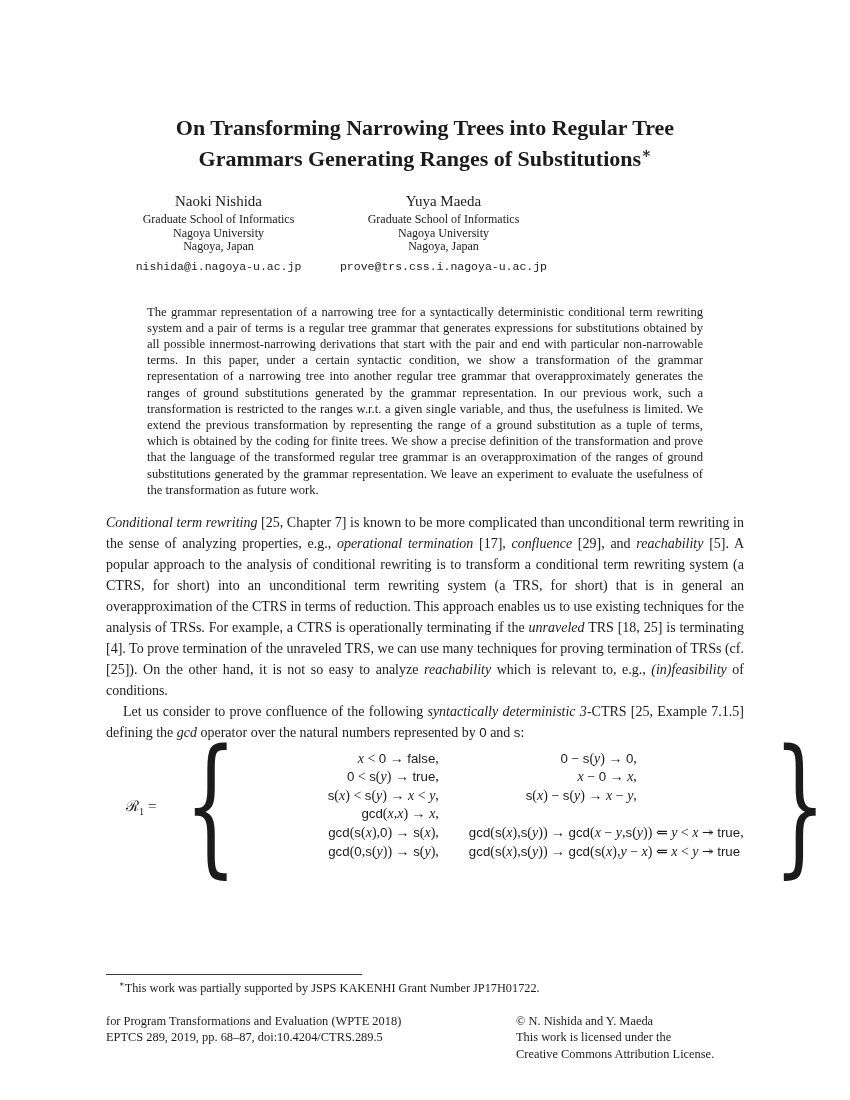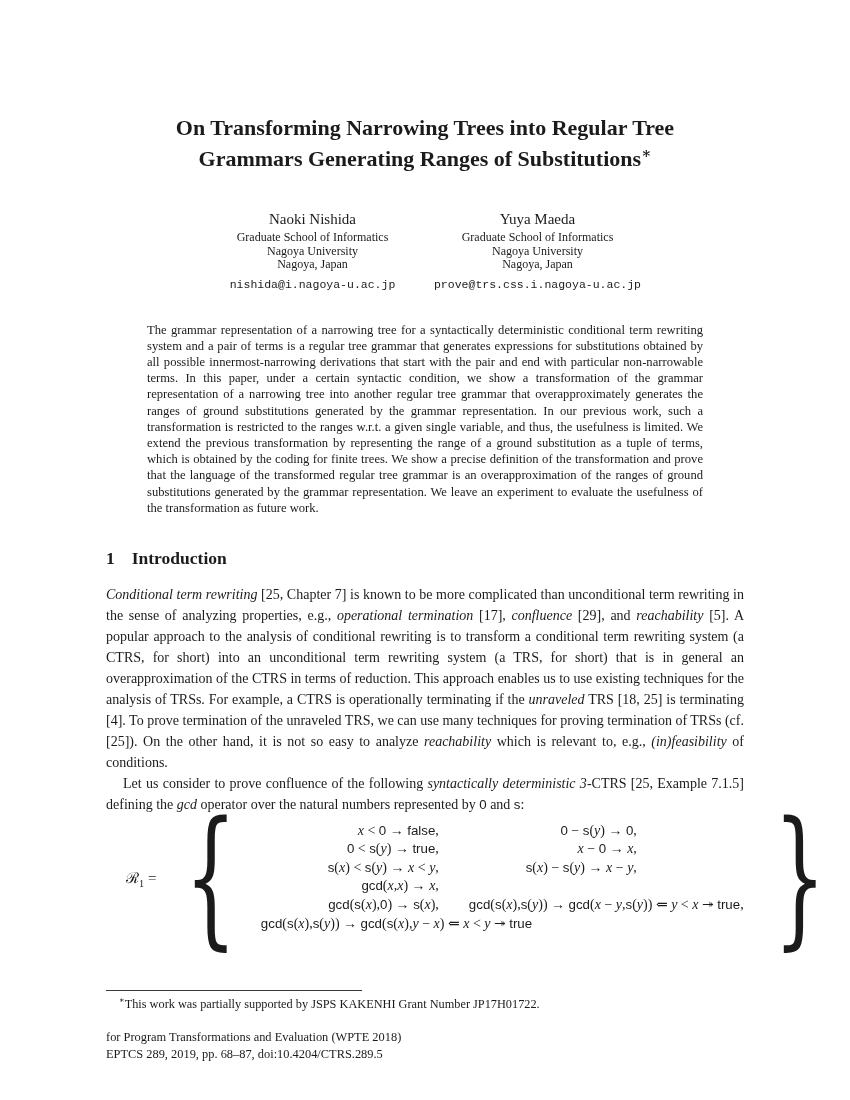--- a/index.html
+++ b/index.html
@@ -18,22 +18,22 @@
   
   .title{
     margin:112px auto 0 auto;
     max-width:600px;
     text-align:center;
     font-weight:bold;
     font-size:22px;line-height:31px;
   }
   
   .authors{
-    display:flex;justify-content:center;
-    margin-top:36px;
+    display:flex;justify-content:flex-start;
+    margin-top:18px;
   }
   .author{width:225px;text-align:center;}
   .author .name{font-size:15px;line-height:18px;}
   .author .affil{font-size:12px;line-height:13.5px;margin-top:3px;}
   .author .email{
     font-family:"Liberation Mono","DejaVu Sans Mono",monospace;
     font-size:11.5px;line-height:15px;margin-top:5px;display:inline-block;
     text-decoration:none;color:#1b1b1b;
   }
   
@@ -122,23 +122,20 @@
         <div>Graduate School of Informatics</div>
         <div>Nagoya University</div>
         <div>Nagoya, Japan</div>
       </div>
       <a class="email" href="#">prove@trs.css.i.nagoya-u.ac.jp</a>
     </div>
   </div>
 
   <div class="abstract">The grammar representation of a narrowing tree for a syntactically deterministic conditional term rewriting system and a pair of terms is a regular tree grammar that generates expressions for substitutions obtained by all possible innermost-narrowing derivations that start with the pair and end with particular non-narrowable terms. In this paper, under a certain syntactic condition, we show a transformation of the grammar representation of a narrowing tree into another regular tree grammar that overapproximately generates the ranges of ground substitutions generated by the grammar representation. In our previous work, such a transformation is restricted to the ranges w.r.t. a given single variable, and thus, the usefulness is limited. We extend the previous transformation by representing the range of a ground substitution as a tuple of terms, which is obtained by the coding for finite trees. We show a precise definition of the transformation and prove that the language of the transformed regular tree grammar is an overapproximation of the ranges of ground substitutions generated by the grammar representation. We leave an experiment to evaluate the usefulness of the transformation as future work.</div>
 
-  <div class="sec-head">
-    <span class="num">1</span><span>Introduction</span>
-  </div>
 
   <div class="para first"><span class="s-i">Conditional term rewriting</span><span> [25, Chapter 7] is known to be more complicated than unconditional term rewriting in the sense of analyzing properties, e.g., </span><span class="s-i">operational termination</span><span> [17], </span><span class="s-i">confluence</span><span> [29], and </span><span class="s-i">reachability</span><span> [5]. A popular approach to the analysis of conditional rewriting is to transform a conditional term rewriting system (a CTRS, for short) into an unconditional term rewriting system (a TRS, for short) that is in general an overapproximation of the CTRS in terms of reduction. This approach enables us to use existing techniques for the analysis of TRSs. For example, a CTRS is operationally terminating if the </span><span class="s-i">unraveled</span><span> TRS [18, 25] is terminating [4]. To prove termination of the unraveled TRS, we can use many techniques for proving termination of TRSs (cf. [25]). On the other hand, it is not so easy to analyze </span><span class="s-i">reachability</span><span> which is relevant to, e.g., </span><span class="s-i">(in)feasibility</span><span> of conditions.</span></div>
   <div class="para indent"><span>Let us consider to prove confluence of the following </span><span class="s-i">syntactically deterministic 3</span><span>-CTRS [25, Example 7.1.5] defining the </span><span class="s-i">gcd</span><span> operator over the natural numbers represented by </span><span class="s-sf">0</span><span> and </span><span class="s-sf">s</span><span>:</span></div>
 
   <div class="equation">
     <span class="eq-lhs"><span class="s-cal">ℛ</span><span class="s-sub">1</span><span> = </span></span>
     <span class="brace open">{</span>
     <div class="m-rows">
         <div class="m-row">
           <div class="m-left"><span class="s-it s-i">x</span><span> &lt; </span><span class="s-sf">0</span><span> → </span><span class="s-sf">false</span><span>,</span></div>
@@ -154,31 +151,37 @@
         </div>
         <div class="m-row">
           <div class="m-left"><span class="s-sf">gcd</span><span>(</span><span class="s-it s-i">x</span><span>,</span><span class="s-it s-i">x</span><span>) → </span><span class="s-it s-i">x</span><span>,</span></div>
           <div class="m-right"><span></span></div>
         </div>
         <div class="m-row">
           <div class="m-left"><span class="s-sf">gcd</span><span>(</span><span class="s-sf">s</span><span>(</span><span class="s-it s-i">x</span><span>),</span><span class="s-sf">0</span><span>) → </span><span class="s-sf">s</span><span>(</span><span class="s-it s-i">x</span><span>),</span></div>
           <div class="m-right"><span><span class="s-sf">gcd</span><span>(</span><span class="s-sf">s</span><span>(</span><span class="s-it s-i">x</span><span>),</span><span class="s-sf">s</span><span>(</span><span class="s-it s-i">y</span><span>)) → </span><span class="s-sf">gcd</span><span>(</span><span class="s-it s-i">x</span><span> − </span><span class="s-it s-i">y</span><span>,</span><span class="s-sf">s</span><span>(</span><span class="s-it s-i">y</span><span>)) ⇐ </span><span class="s-it s-i">y</span><span> &lt; </span><span class="s-it s-i">x</span><span> ↠ </span><span class="s-sf">true</span><span>,</span></span></div>
         </div>
         <div class="m-row">
+          <div class="m-left"><span class="s-sf">gcd</span><span>(</span><span class="s-sf">0</span><span>,</span><span class="s-sf">s</span><span>(</span><span class="s-it s-i">y</span><span>)) → </span><span class="s-sf">s</span><span>(</span><span class="s-it s-i">y</span><span>),</span></div>
           <div class="m-right"><span><span class="s-sf">gcd</span><span>(</span><span class="s-sf">s</span><span>(</span><span class="s-it s-i">x</span><span>),</span><span class="s-sf">s</span><span>(</span><span class="s-it s-i">y</span><span>)) → </span><span class="s-sf">gcd</span><span>(</span><span class="s-sf">s</span><span>(</span><span class="s-it s-i">x</span><span>),</span><span class="s-it s-i">y</span><span> − </span><span class="s-it s-i">x</span><span>) ⇐ </span><span class="s-it s-i">x</span><span> &lt; </span><span class="s-it s-i">y</span><span> ↠ </span><span class="s-sf">true</span></span></div>
         </div>
       </div>
     <span class="brace close">}</span>
   </div>
 
   <div class="bottom">
     <div class="footnote-rule"></div>
     <div class="footnote"><span class="s-sup">∗</span><span>This work was partially supported by JSPS KAKENHI Grant Number JP17H01722.</span></div>
 
     <div class="footer">
       <div class="left">
         <div>for Program Transformations and Evaluation (WPTE 2018)</div>
         <div><span>EPTCS 289, 2019, pp. 68–87, </span><a href="#">doi:10.4204/CTRS.289.5</a></div>
       </div>
+      <div class="right">
+        <div>© N. Nishida and Y. Maeda</div>
+        <div>This work is licensed under the</div>
+        <div><a href="#">Creative Commons Attribution License</a><span>.</span></div>
+      </div>
     </div>
   </div>
 
 </div>
 
 </body></html>

